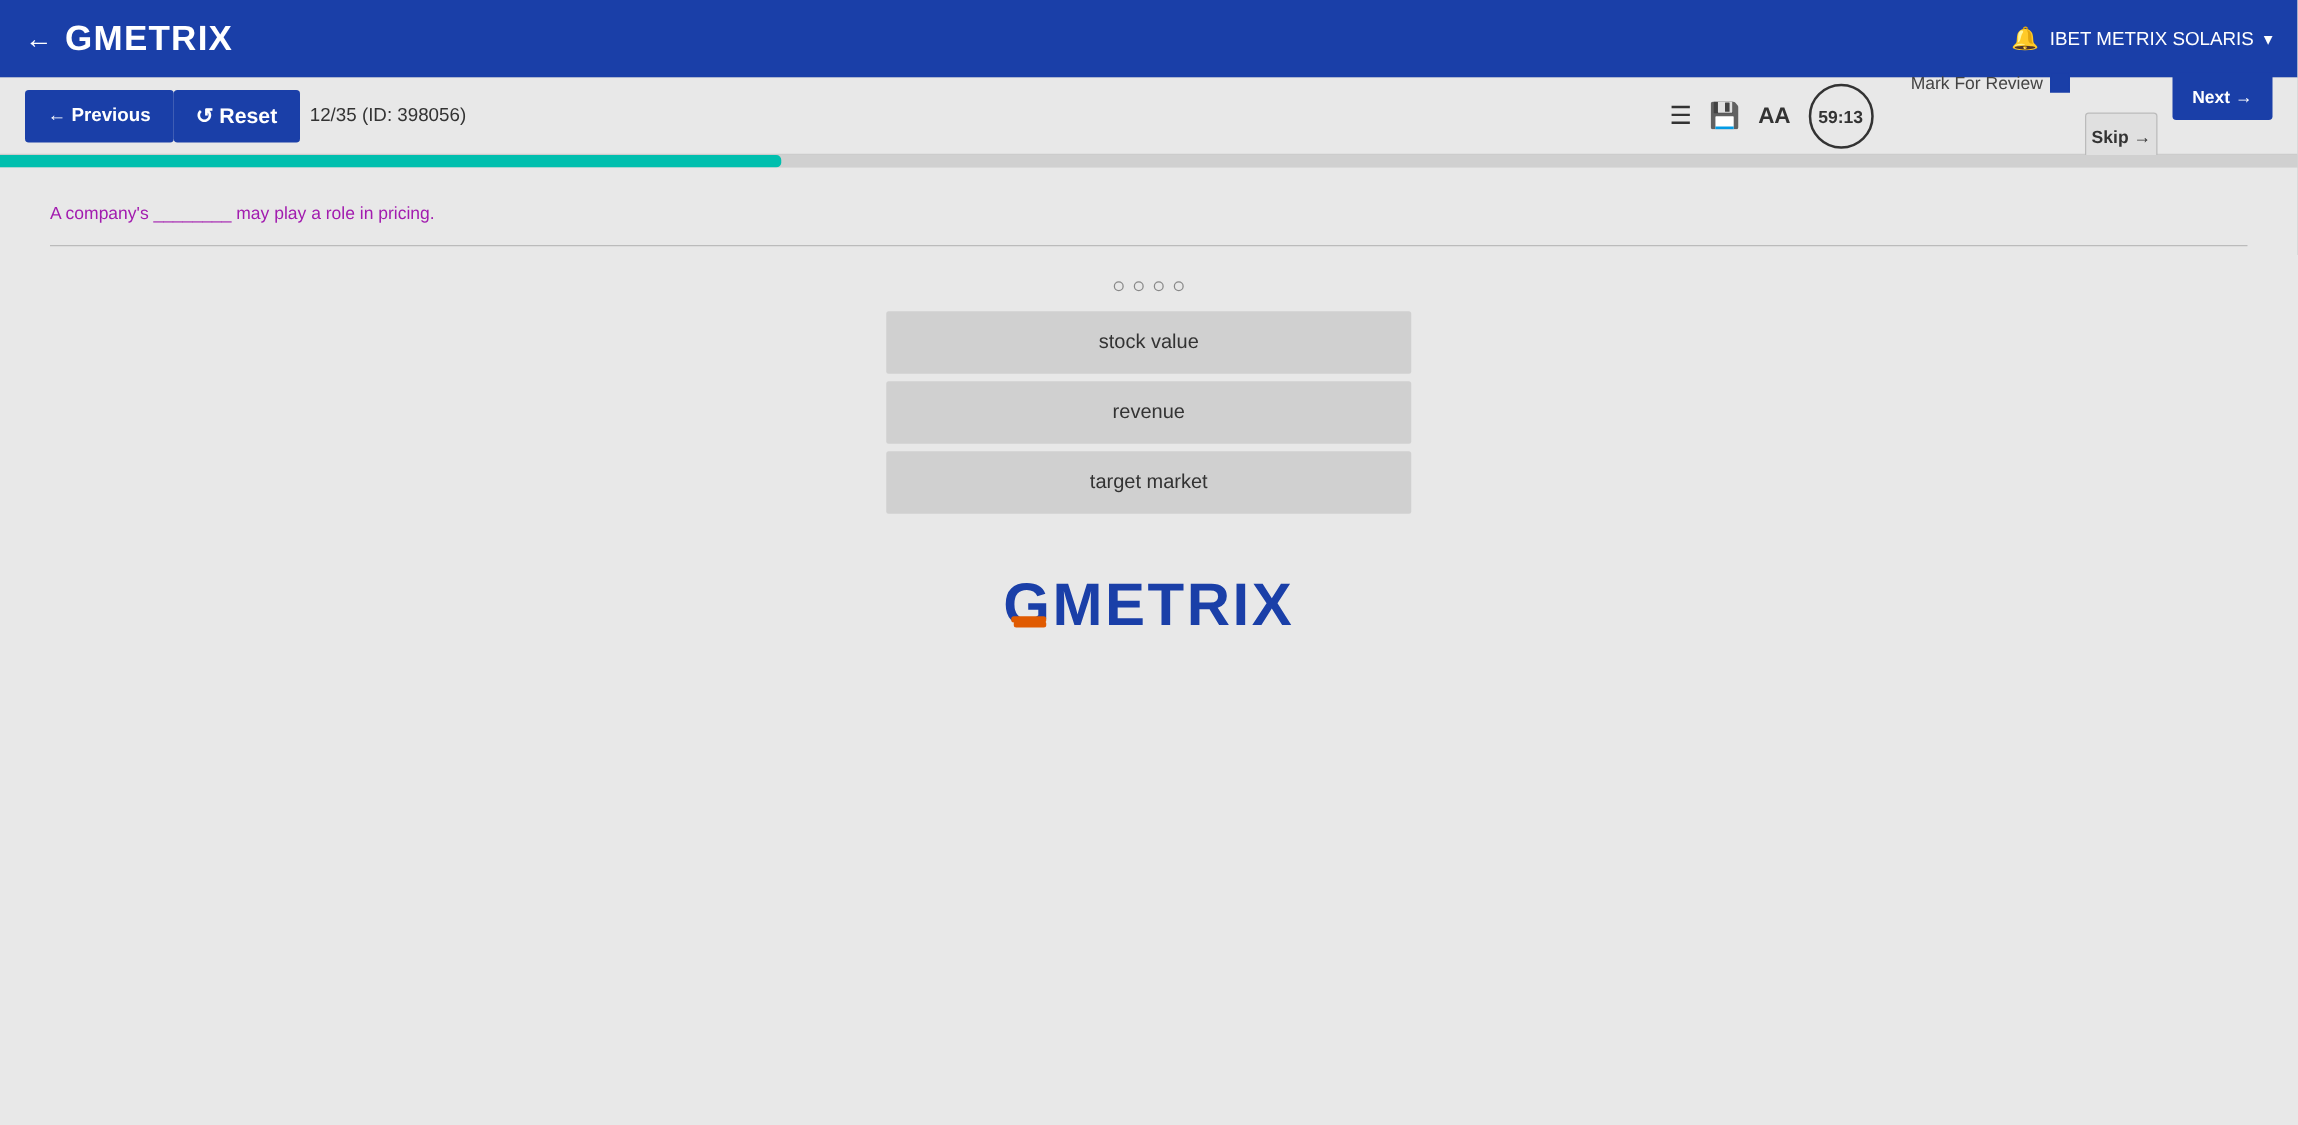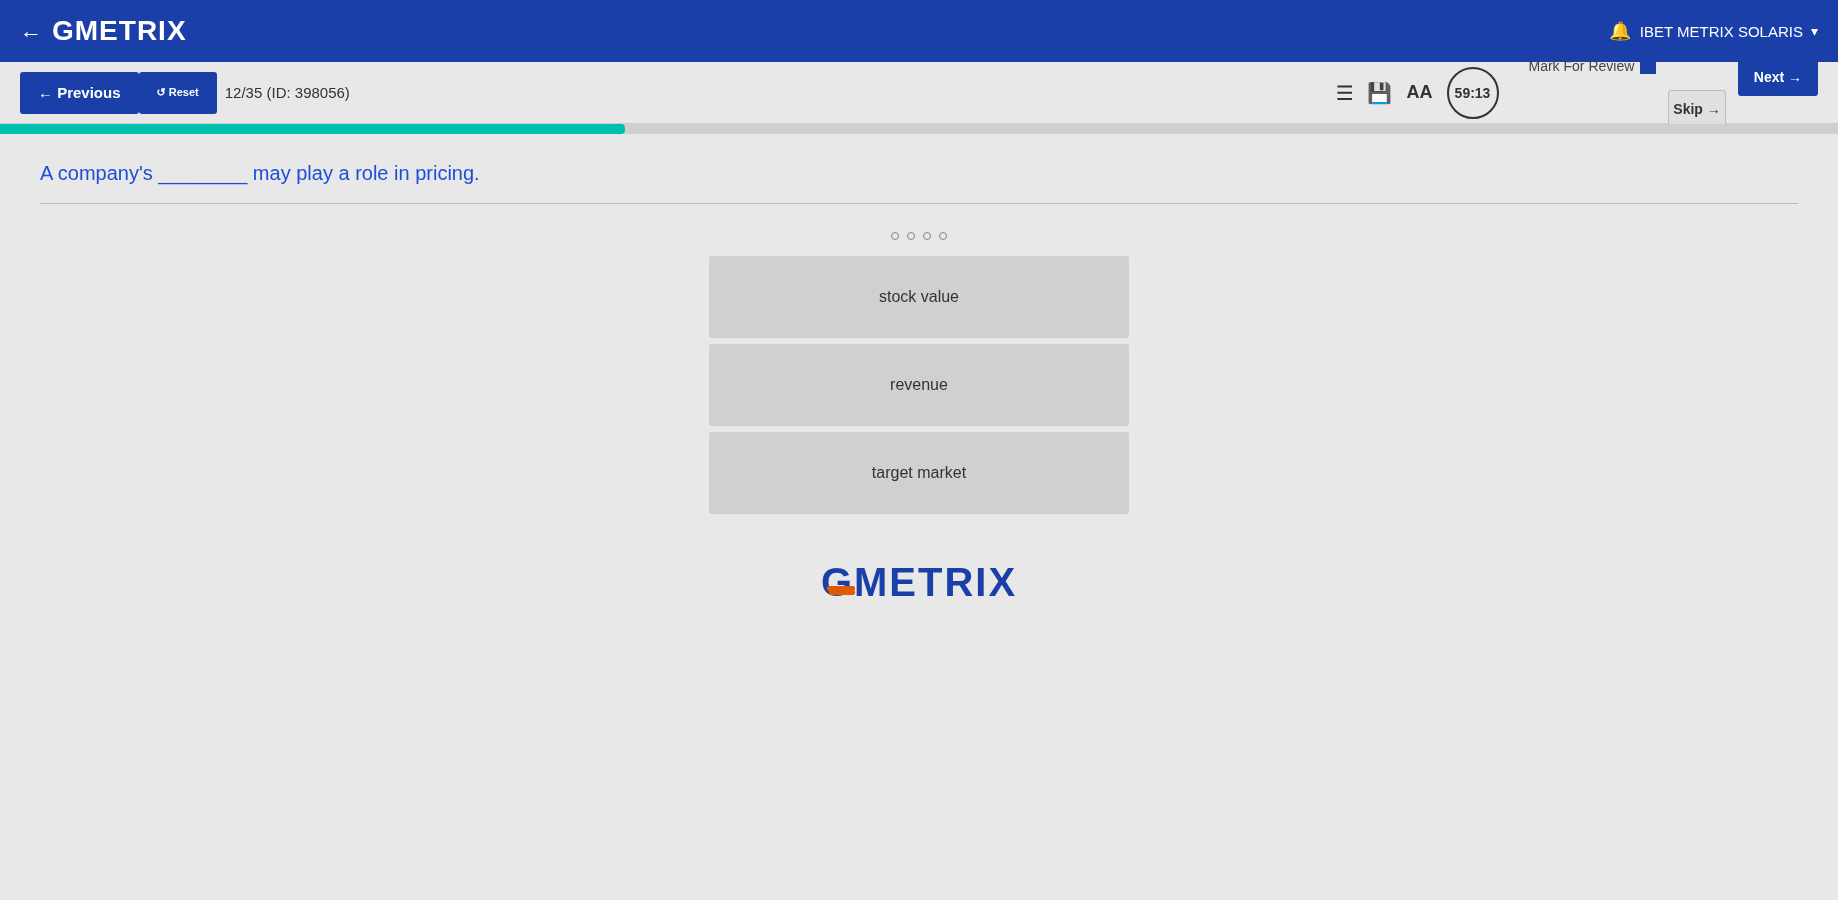--- a/index.html
+++ b/index.html
@@ -90,21 +90,21 @@
       gap: 6px;
       border-radius: 3px;
       height: 42px;
     }
 
     .btn-reset {
       background: #1a3fa8;
       color: white;
       border: none;
       padding: 2px 18px;
-      font-size: 11px;
+      font-size: 17px;
       font-weight: 600;
       cursor: pointer;
       display: flex;
       align-items: center;
       gap: 6px;
       border-radius: 3px;
       height: 42px;
     }
 
     .question-id {
@@ -216,22 +216,22 @@
     .main-content {
       background: #e8e8e8;
       flex: 1;
       padding: 28px 40px;
       display: flex;
       flex-direction: column;
       align-items: flex-start;
     }
 
     .question-text {
-      font-size: 20px;
-      color: #1d4ed8;
+      font-size: 14px;
+      color: #a21caf;
       margin-bottom: 28px;
       border-bottom: 1px solid #bbb;
       padding-bottom: 18px;
       width: 100%;
     }
 
     .answers-area {
       display: flex;
       flex-direction: column;
       align-items: center;
@@ -251,41 +251,41 @@
       height: 8px;
       border-radius: 50%;
       border: 1.5px solid #888;
       background: transparent;
     }
 
     .answer-btn {
       background: #d0d0d0;
       border: none;
       width: 420px;
-      padding: 32px 20px;
+      padding: 16px 20px;
       font-size: 16px;
       color: #333;
       cursor: pointer;
       margin-bottom: 6px;
       text-align: center;
       border-radius: 2px;
       transition: background 0.15s;
     }
 
     
     .bottom-logo {
       display: flex;
       justify-content: center;
       align-items: center;
       padding: 40px 0 20px 0;
       width: 100%;
     }
 
     .bottom-logo-text {
-      font-size: 40px;
+      font-size: 48px;
       font-weight: 900;
       font-family: Arial Black, Arial, sans-serif;
       color: #1a3fa8;
       letter-spacing: 2px;
       position: relative;
     }
 
     .bottom-logo-g {
       position: relative;
       display: inline-block;

